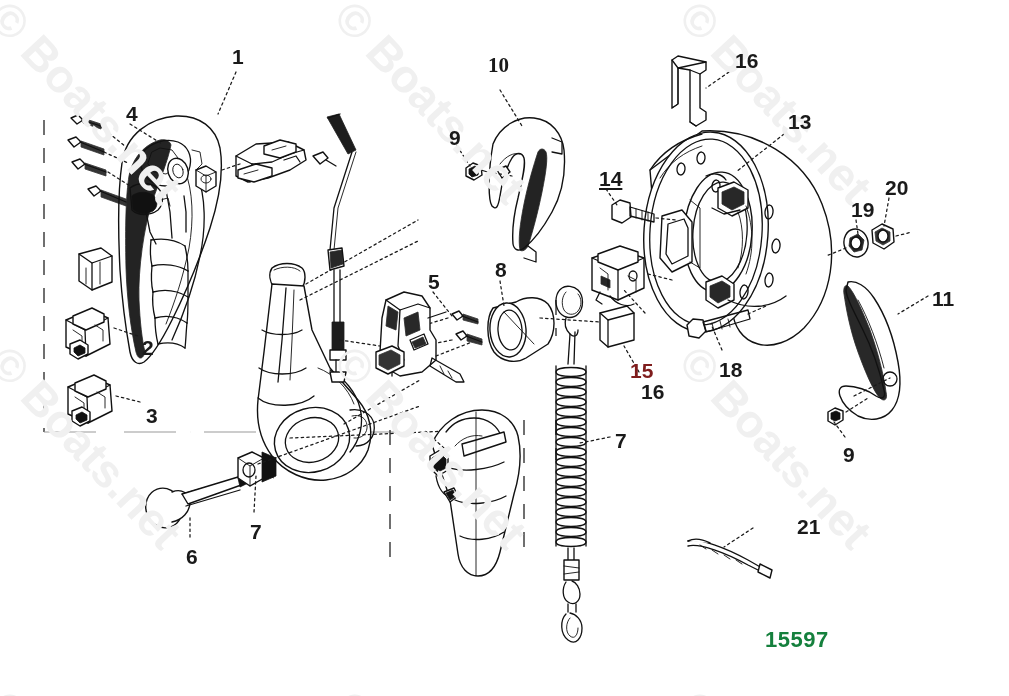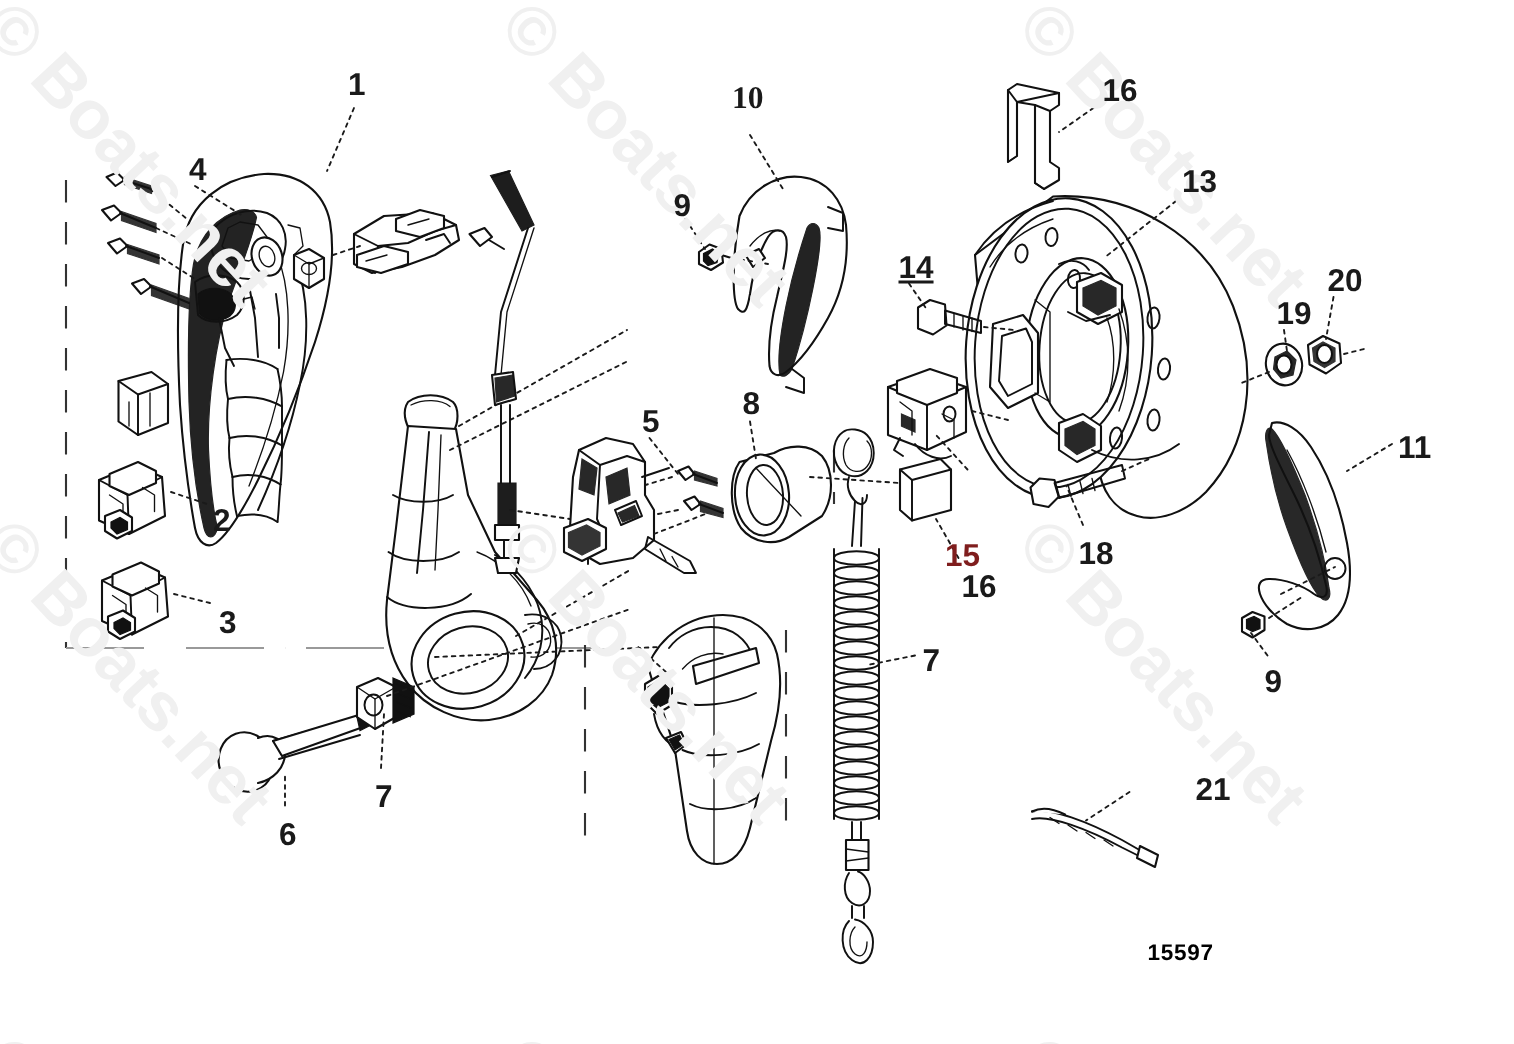--- a/index.html
+++ b/index.html
@@ -59,22 +59,22 @@
     color: #1a1a1a;
     line-height: 1;
     white-space: nowrap;
   }
   #diagram-number {
     position: absolute;
     left: 765px;
     top: 627px;
     font-family: "Liberation Sans", sans-serif;
     font-weight: bold;
-    font-size: 15px;
-    color: #000000;
+    font-size: 22px;
+    color: #15803d;
     letter-spacing: 0.5px;
     z-index: 8;
   }
 </style>
 </head>
 <body>
 
 <div id="diagram-root">
 
   <div id="watermark-layer">

